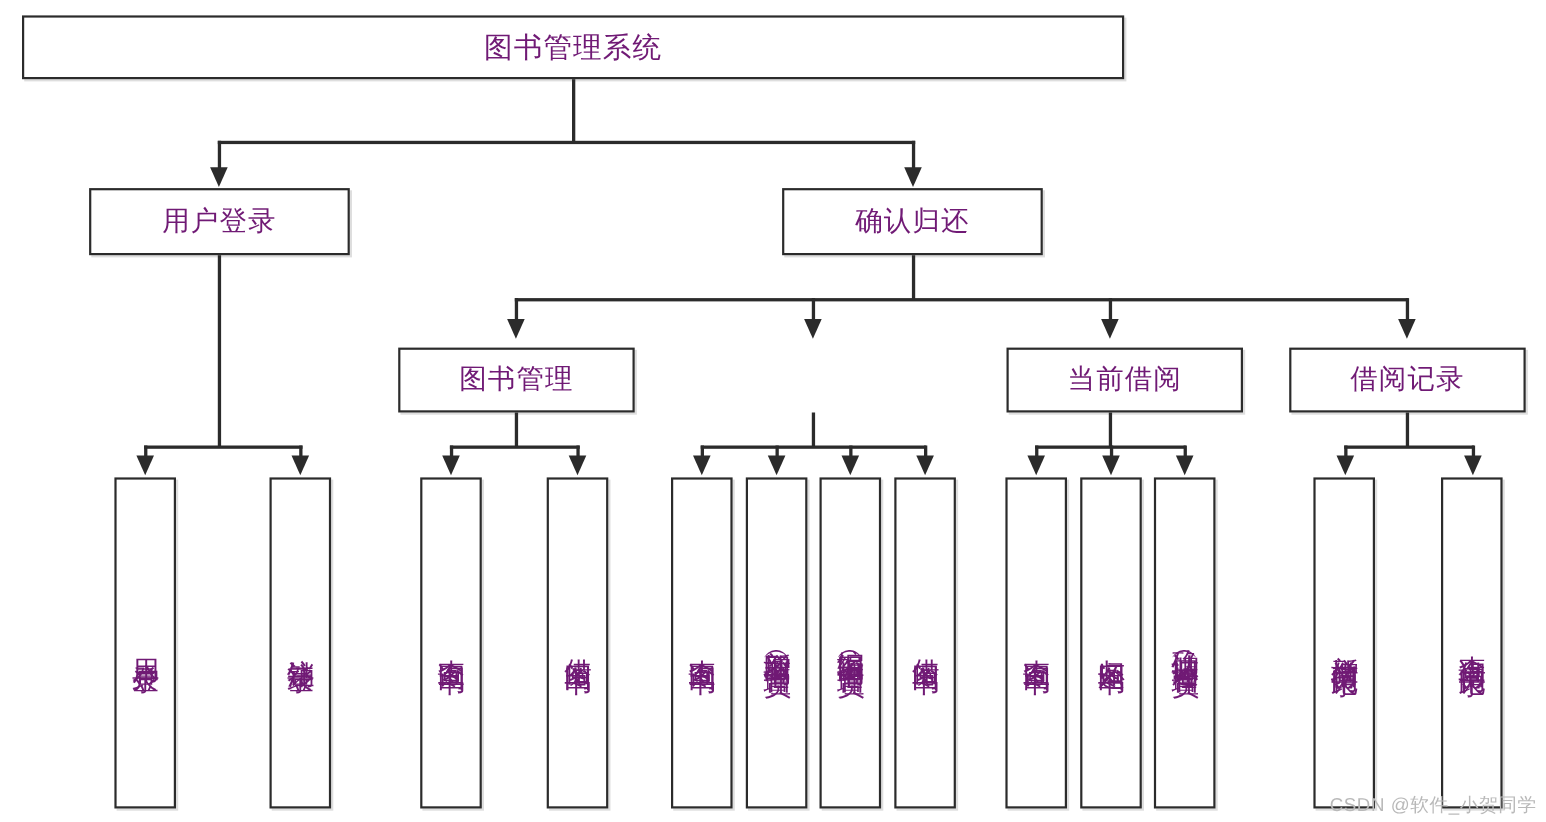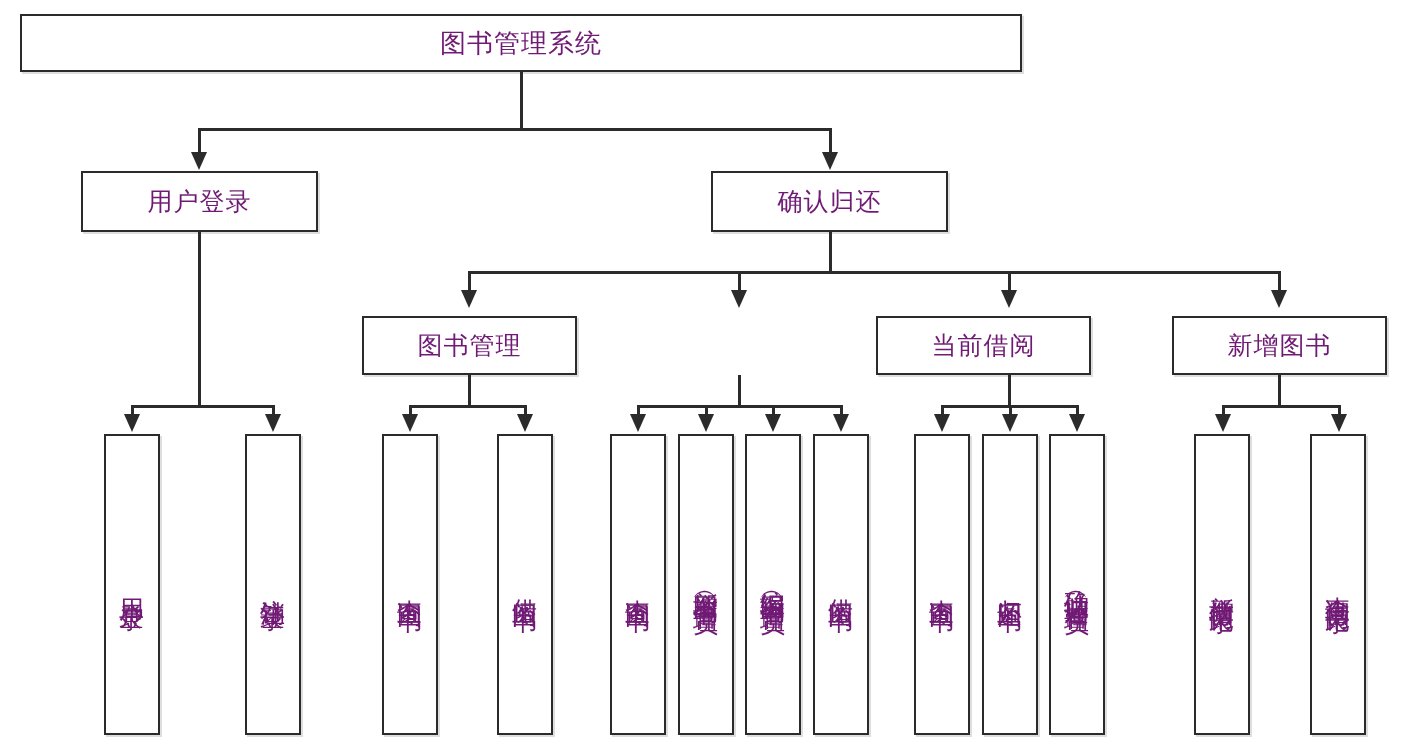--- a/index.html
+++ b/index.html
@@ -114,25 +114,25 @@
   <div class="conn vline" style="left:738px; top:271px; height:22px;"></div>
   <div class="arrow" style="left:731px; top:290px;"></div>
   <div class="conn vline" style="left:1008px; top:271px; height:22px;"></div>
   <div class="arrow" style="left:1001px; top:290px;"></div>
   <div class="conn vline" style="left:1278px; top:271px; height:22px;"></div>
   <div class="arrow" style="left:1271px; top:290px;"></div>
 
   <div class="node h" style="left:362px; top:316px; width:215px; height:59px;">
     <span>图书管理</span>
   </div>
-  <div class="node h" style="left:876px; top:316px; width:215px; height:59px;align-items:center;">
+  <div class="node h" style="left:915px; top:316px; width:215px; height:59px;align-items:center;">
     <span>当前借阅</span>
   </div>
   <div class="node h" style="left:1172px; top:316px; width:215px; height:59px;">
-    <span>新增图书</span>
+    <span>借阅记录</span>
   </div>
 
   <div class="conn vline" style="left:468px; top:375px; height:32px;"></div>
   <div class="conn hline" style="left:409px; top:405px; width:118px;"></div>
   <div class="conn vline" style="left:409px; top:405px; height:12px;"></div>
   <div class="arrow" style="left:402px; top:414px;"></div>
   <div class="conn vline" style="left:524px; top:405px; height:12px;"></div>
   <div class="arrow" style="left:517px; top:414px;"></div>
 
   <div class="conn vline" style="left:738px; top:375px; height:32px;"></div>
@@ -199,14 +199,15 @@
     <span class="vtext">确认归还（管理员）</span>
   </div>
 
   <div class="node v" style="left:1194px; top:434px; width:56px; height:301px;">
     <span class="vtext">新增借阅记录</span>
   </div>
   <div class="node v" style="left:1310px; top:434px; width:56px; height:301px;">
     <span class="vtext">查询借阅记录</span>
   </div>
 
+  <div class="watermark">CSDN @软件_小贺同学</div>
 
 </div>
 
 </body></html>

